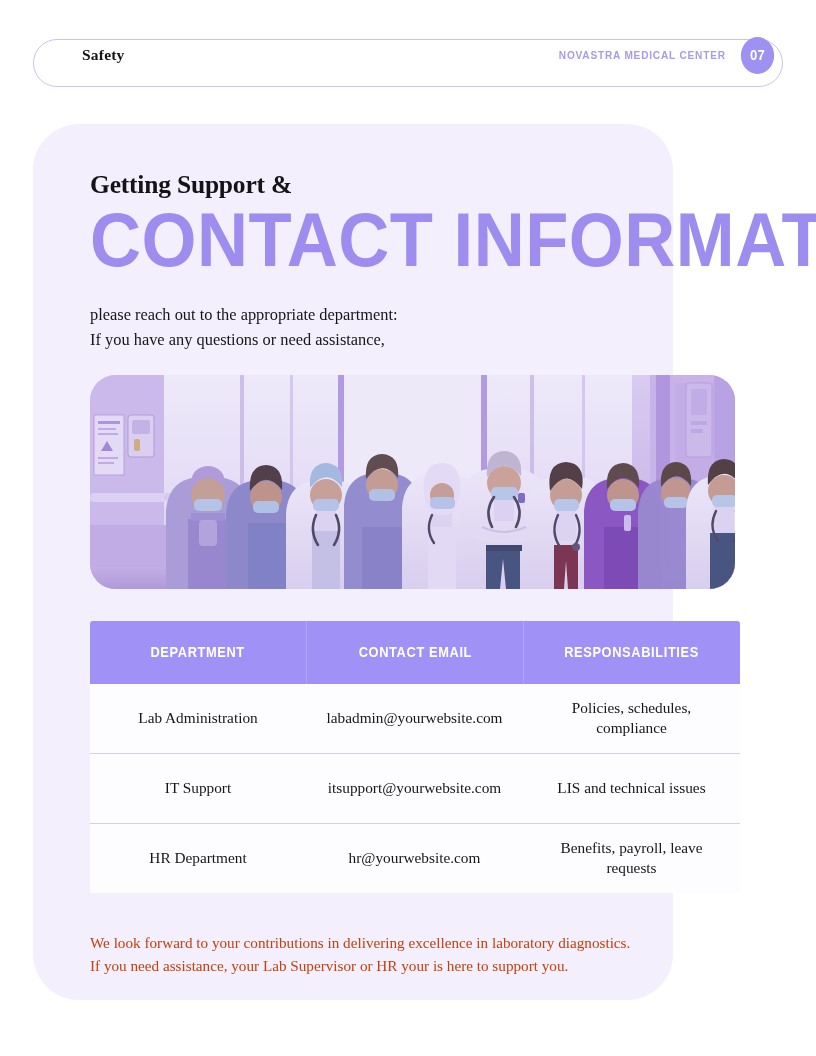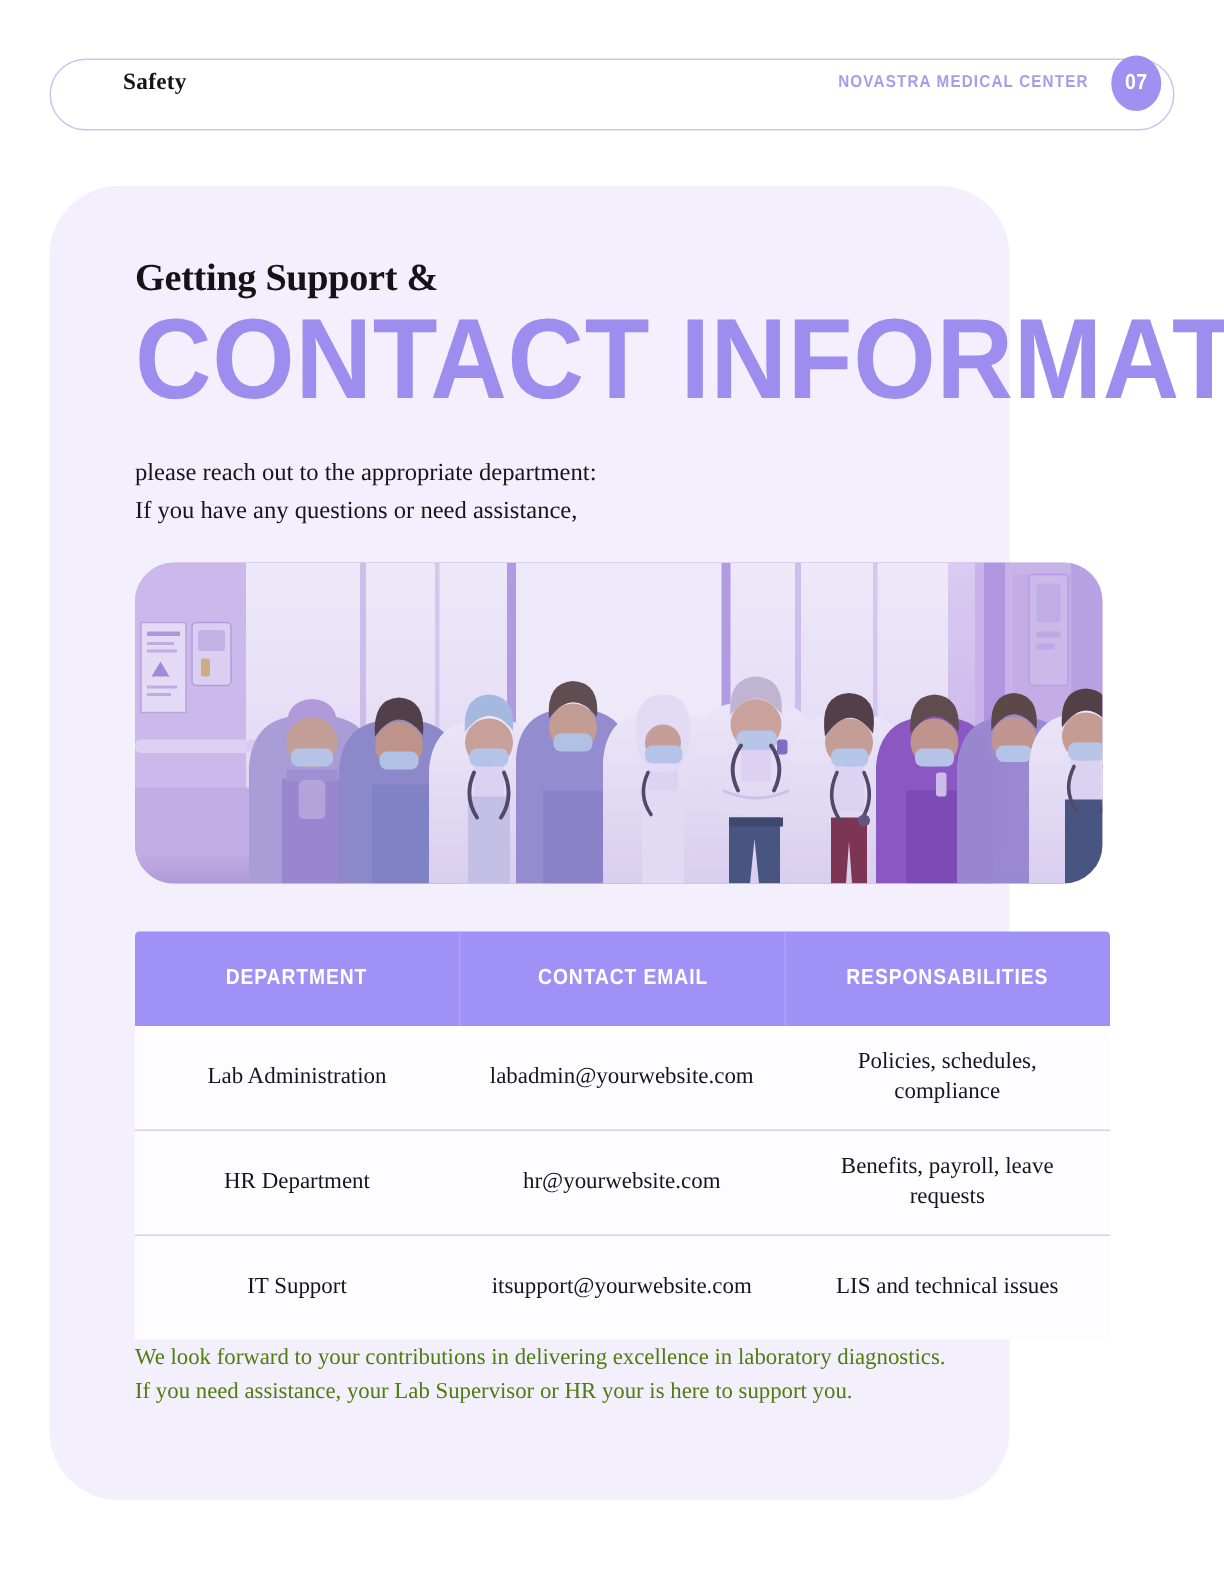--- a/index.html
+++ b/index.html
@@ -173,24 +173,25 @@
     line-height: 1.32;
     padding: 8px 14px;
   }
 
   .col-1 { width: 216px; }
   .col-2 { width: 217px; text-align: right; }
   .col-3 { width: 217px; }
 
   
   .footnote {
+    margin-top: 38px;
     font-family: "Liberation Serif", serif;
     font-size: 15.2px;
     line-height: 1.55;
-    color: #4d7c0f;
+    color: #c2410c;
   }
   .footnote div { white-space: nowrap; }
 </style>
 </head>
 <body>
 
 <div class="header-pill">
   <div class="header-section-label">Safety</div>
   <div class="header-right">
     <div class="header-brand">NOVASTRA MEDICAL CENTER</div>
@@ -395,31 +396,31 @@
       </div>
       <div class="t-body">
 
         <div class="t-row">
           <div class="cell col-1">Lab Administration</div>
           <div class="cell col-2">labadmin@yourwebsite.com</div>
           <div class="cell col-3">Policies, schedules, compliance</div>
         </div>
 
         <div class="t-row">
+          <div class="cell col-1">IT Support</div>
+          <div class="cell col-2">itsupport@yourwebsite.com</div>
+          <div class="cell col-3">LIS and technical issues</div>
+        </div>
+
+        <div class="t-row">
           <div class="cell col-1">HR Department</div>
           <div class="cell col-2">hr@yourwebsite.com</div>
           <div class="cell col-3">Benefits, payroll, leave requests</div>
         </div>
 
-        <div class="t-row">
-          <div class="cell col-1">IT Support</div>
-          <div class="cell col-2">itsupport@yourwebsite.com</div>
-          <div class="cell col-3">LIS and technical issues</div>
-        </div>
-
       </div>
     </div>
 
     <div class="footnote">
       <div>We look forward to your contributions in delivering excellence in laboratory diagnostics.</div>
       <div>If you need assistance, your Lab Supervisor or HR your is here to support you.</div>
     </div>
 
   </div>
 </div>

